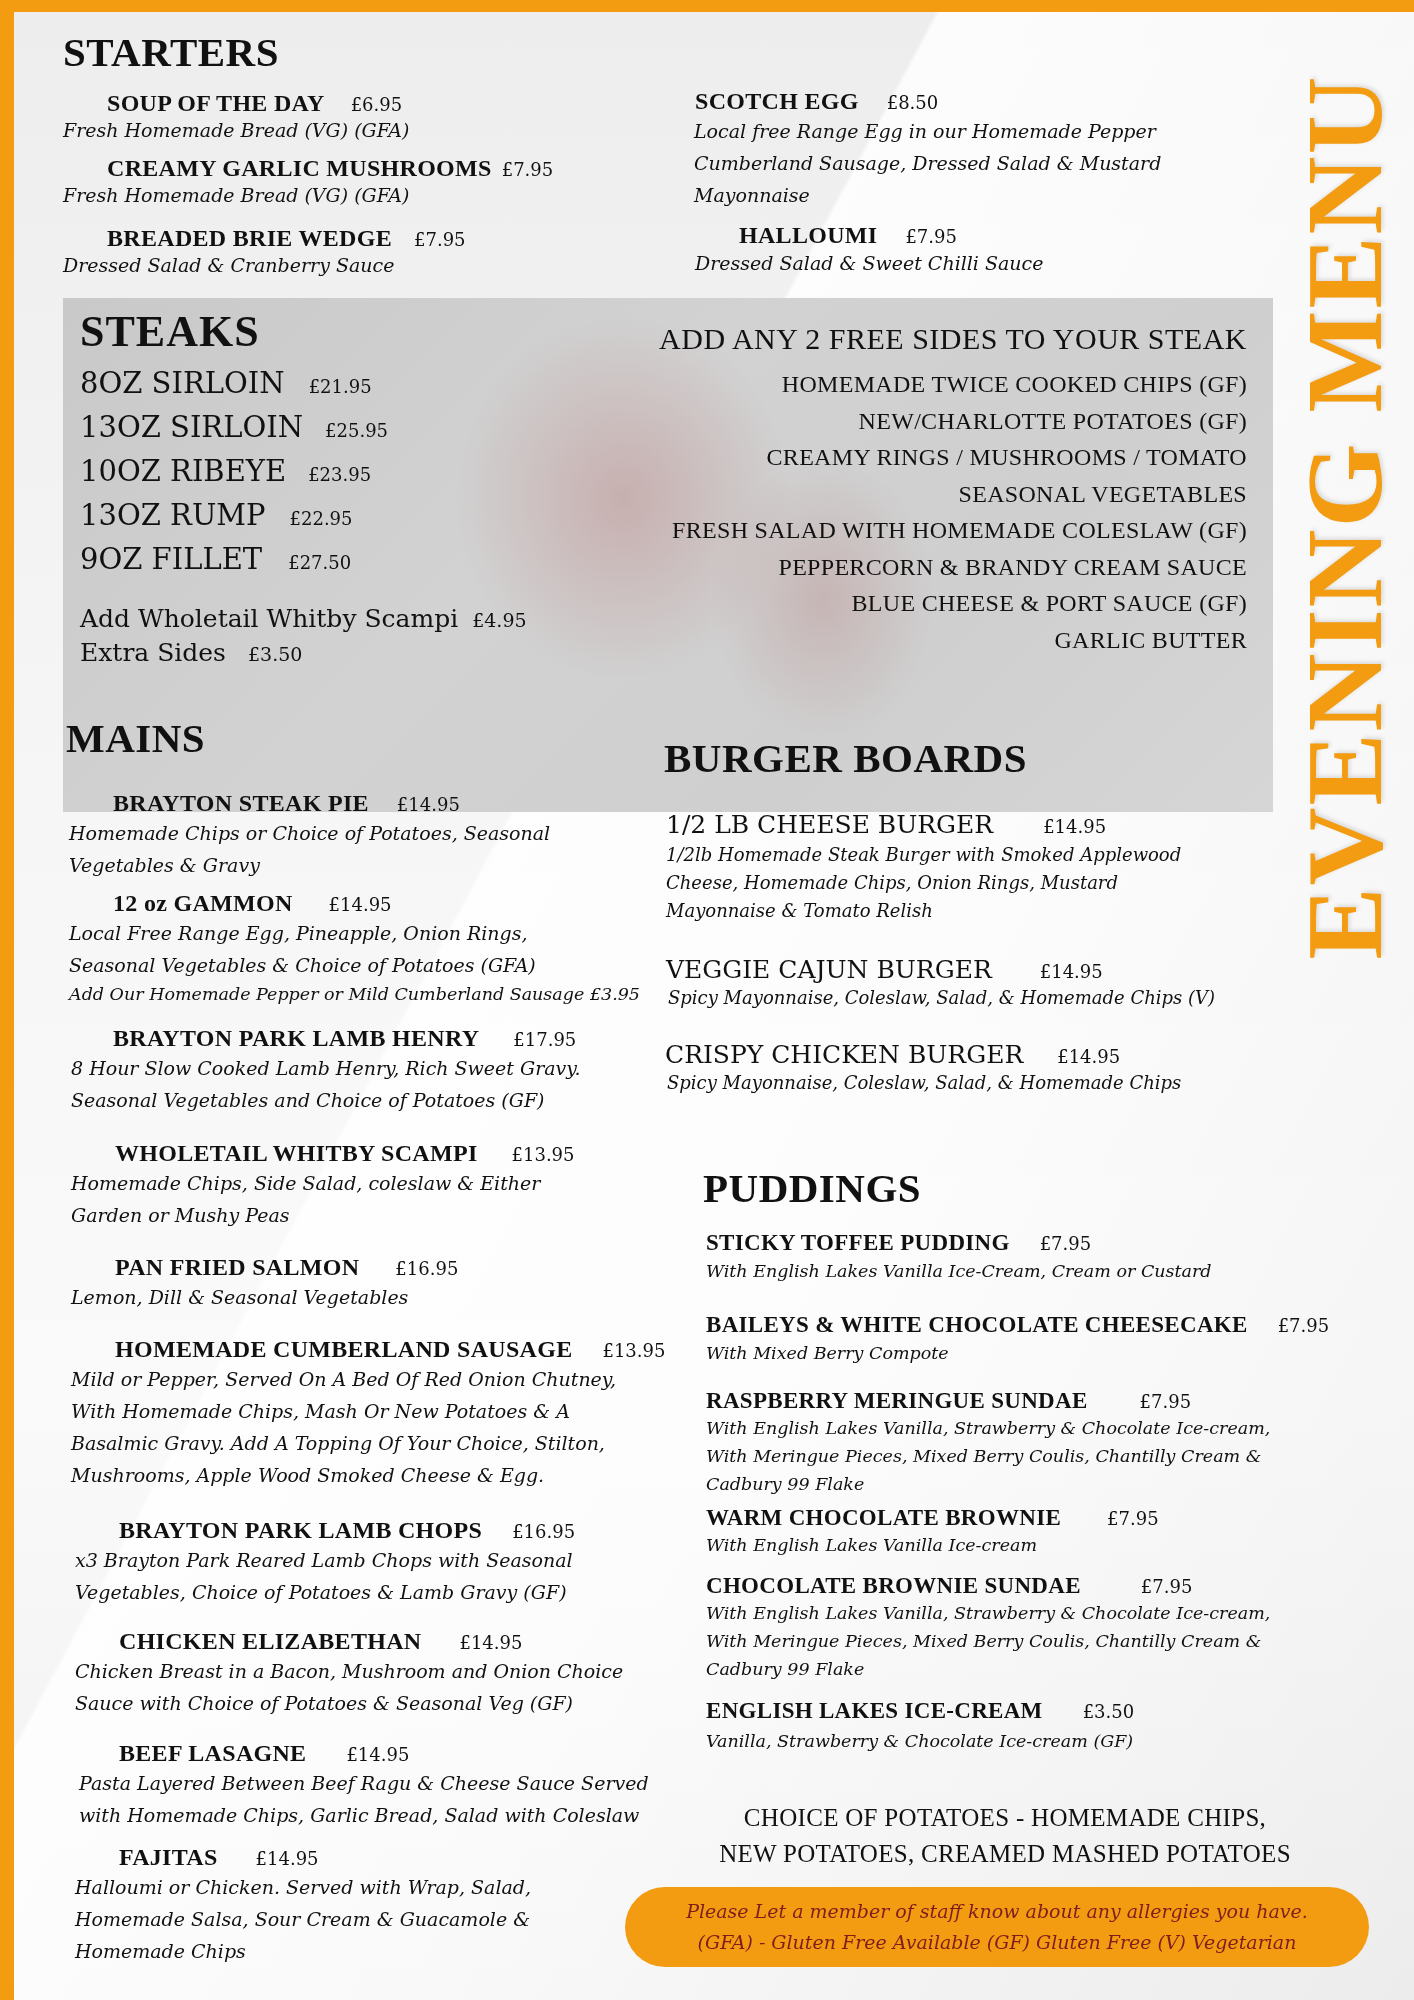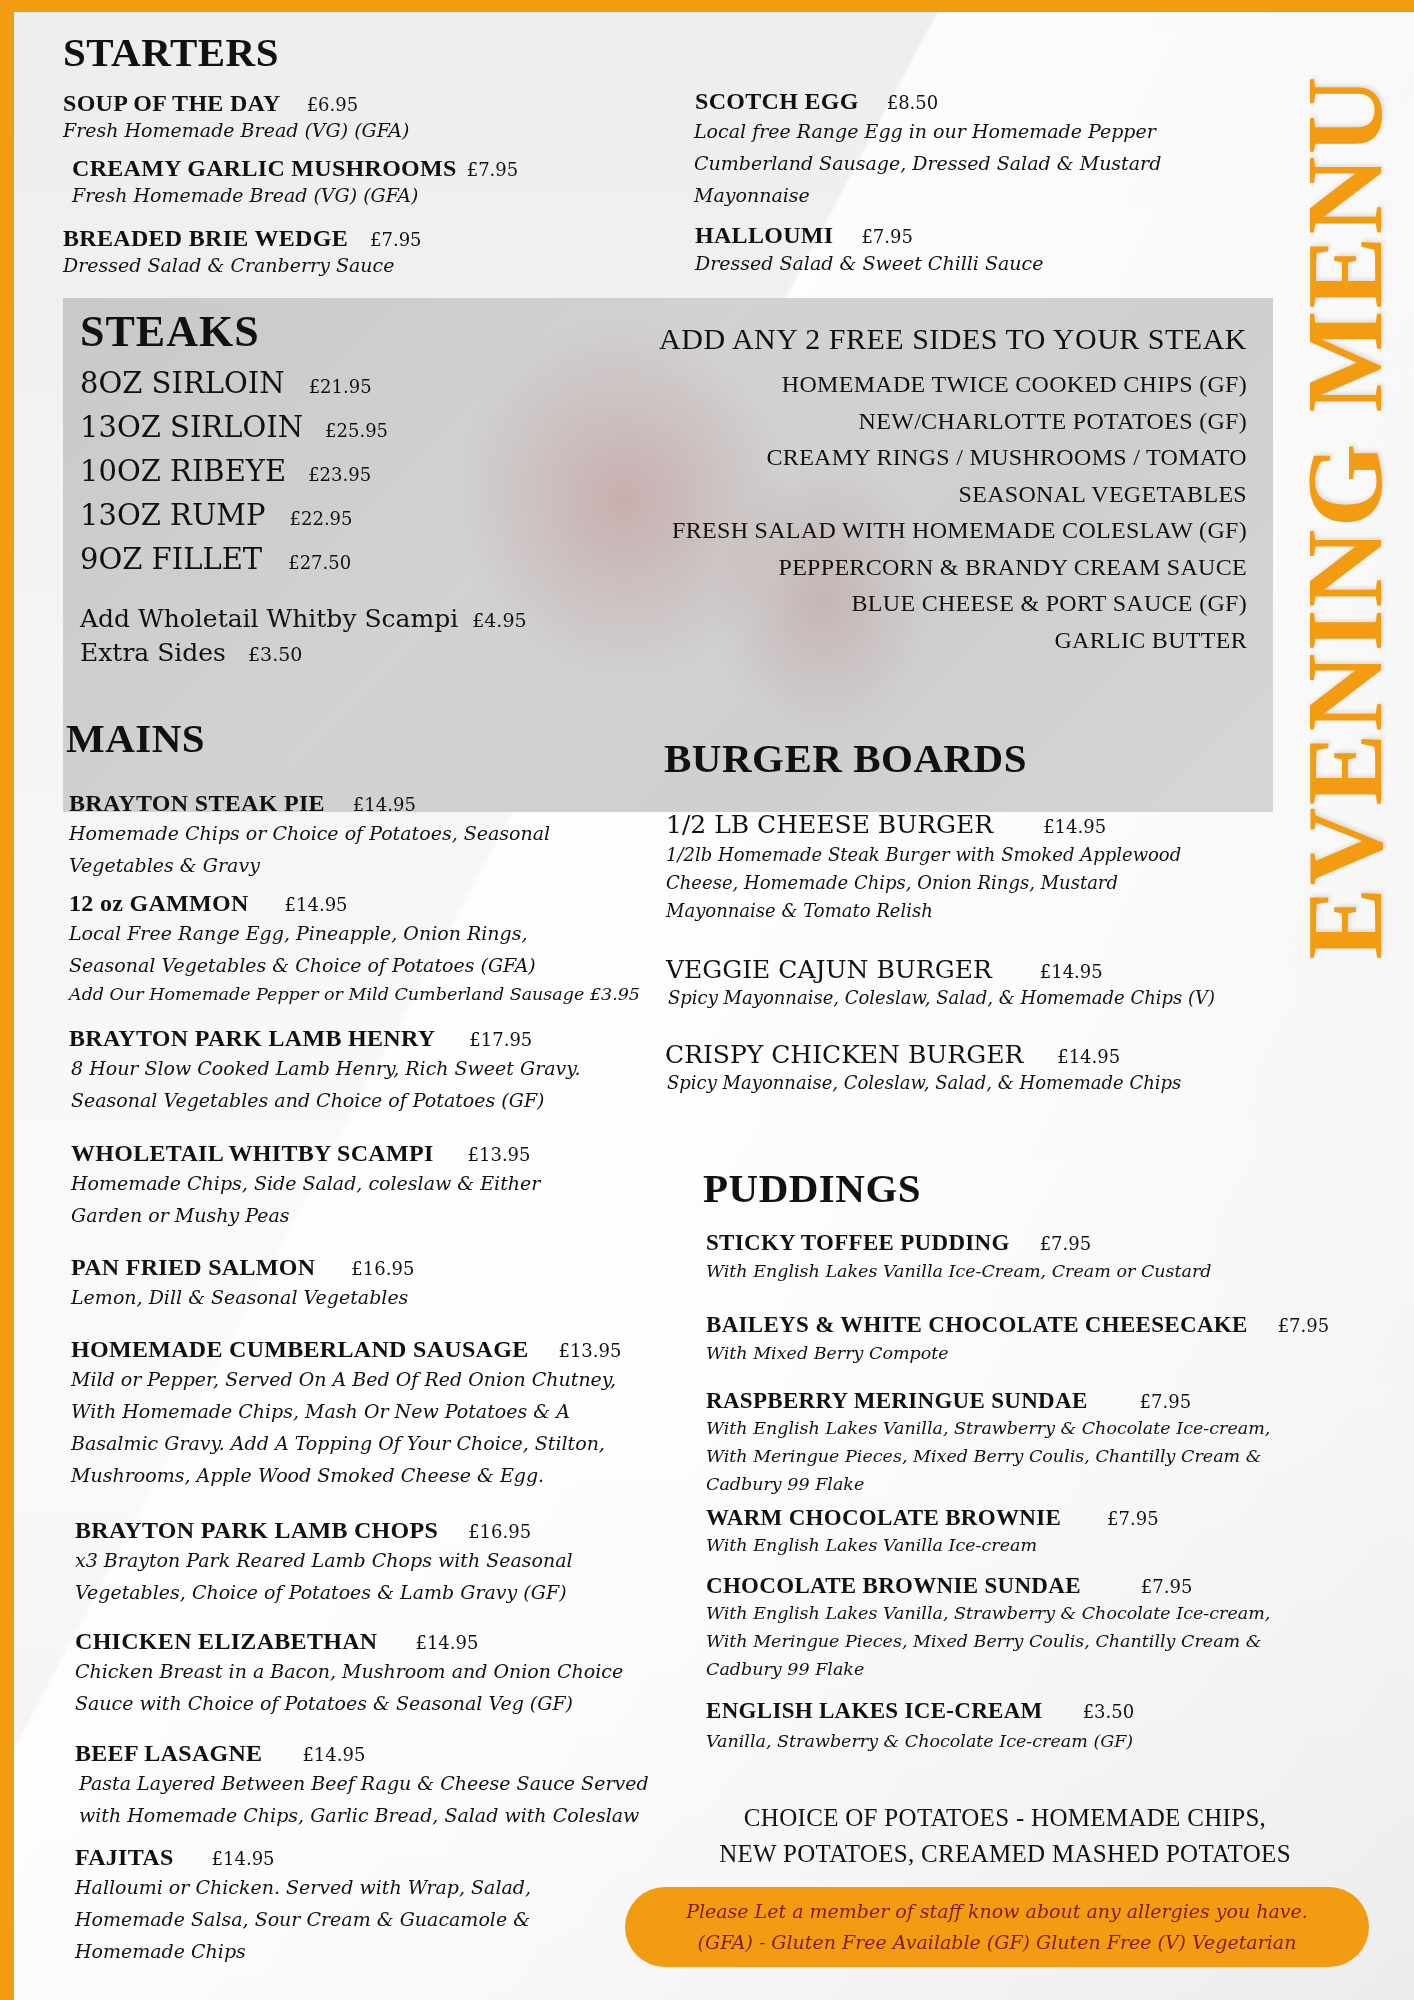--- a/index.html
+++ b/index.html
@@ -13,21 +13,21 @@
     position: absolute; left: 0; top: 0; width: 1414px; height: 2000px;
     background:
       linear-gradient(118deg, rgba(255,255,255,0) 38%, rgba(255,255,255,0.85) 38.2%, rgba(255,255,255,0.6) 60%, rgba(230,230,230,0.4) 100%),
       linear-gradient(180deg, #ededed 0%, #f6f6f6 40%, #fafafa 70%, #f0f0f0 100%);
   }
   .border-top { position: absolute; left: 0; top: 0; width: 1414px; height: 12px; background: #F39C12; }
   .border-left { position: absolute; left: 0; top: 0; width: 14px; height: 2000px; background: #F39C12; }
 
   .abs { position: absolute; }
   .h-section { font-family: "Liberation Serif", serif; font-weight: 700; letter-spacing: 0.5px; margin: 0; }
-  .item-name { font-family: "Liberation Serif", serif; font-weight: 700; font-size: 24px; letter-spacing: 0.3px; }
+  .item-name { font-family: "Liberation Serif", serif; font-weight: 700; font-size: 24px; letter-spacing: 0.3px; margin-left: 44px; }
   .item-price { font-family: "DejaVu Serif", serif; font-size: 18px; margin-left: 26px; }
   .item-desc { font-family: "DejaVu Serif", serif; font-style: italic; font-size: 19px; line-height: 32px; }
   .row { display: flex; align-items: baseline; white-space: nowrap; }
 
   
   .steak-panel {
     position: absolute; left: 63px; top: 298px; width: 1210px; height: 514px;
     background:
       radial-gradient(ellipse 240px 260px at 560px 200px, rgba(180,110,110,0.35), rgba(0,0,0,0) 70%),
       radial-gradient(ellipse 160px 200px at 760px 300px, rgba(170,100,100,0.25), rgba(0,0,0,0) 70%),
@@ -74,21 +74,21 @@
 
 <h1 class="abs h-section" style="left:63px; top:28px; font-size:41px;">STARTERS</h1>
 
 <div class="abs" style="left:63px; top:90px;">
   <div class="row">
       <span class="item-name">SOUP OF THE DAY</span>
       <span class="item-price" style="margin-left:26px;">£6.95</span>
     </div>
   <div class="item-desc" style="line-height:26px;">Fresh Homemade Bread (VG) (GFA)</div>
 </div>
-<div class="abs" style="left:72px; top:155px;">
+<div class="abs" style="left:63px; top:155px;">
   <div class="row">
       <span class="item-name">CREAMY GARLIC MUSHROOMS</span>
       <span class="item-price" style="margin-left:10px;">£7.95</span>
     </div>
   <div class="item-desc" style="line-height:26px;">Fresh Homemade Bread (VG) (GFA)</div>
 </div>
 <div class="abs" style="left:63px; top:225px;">
   <div class="row">
       <span class="item-name">BREADED BRIE WEDGE</span>
       <span class="item-price" style="margin-left:22px;">£7.95</span>

